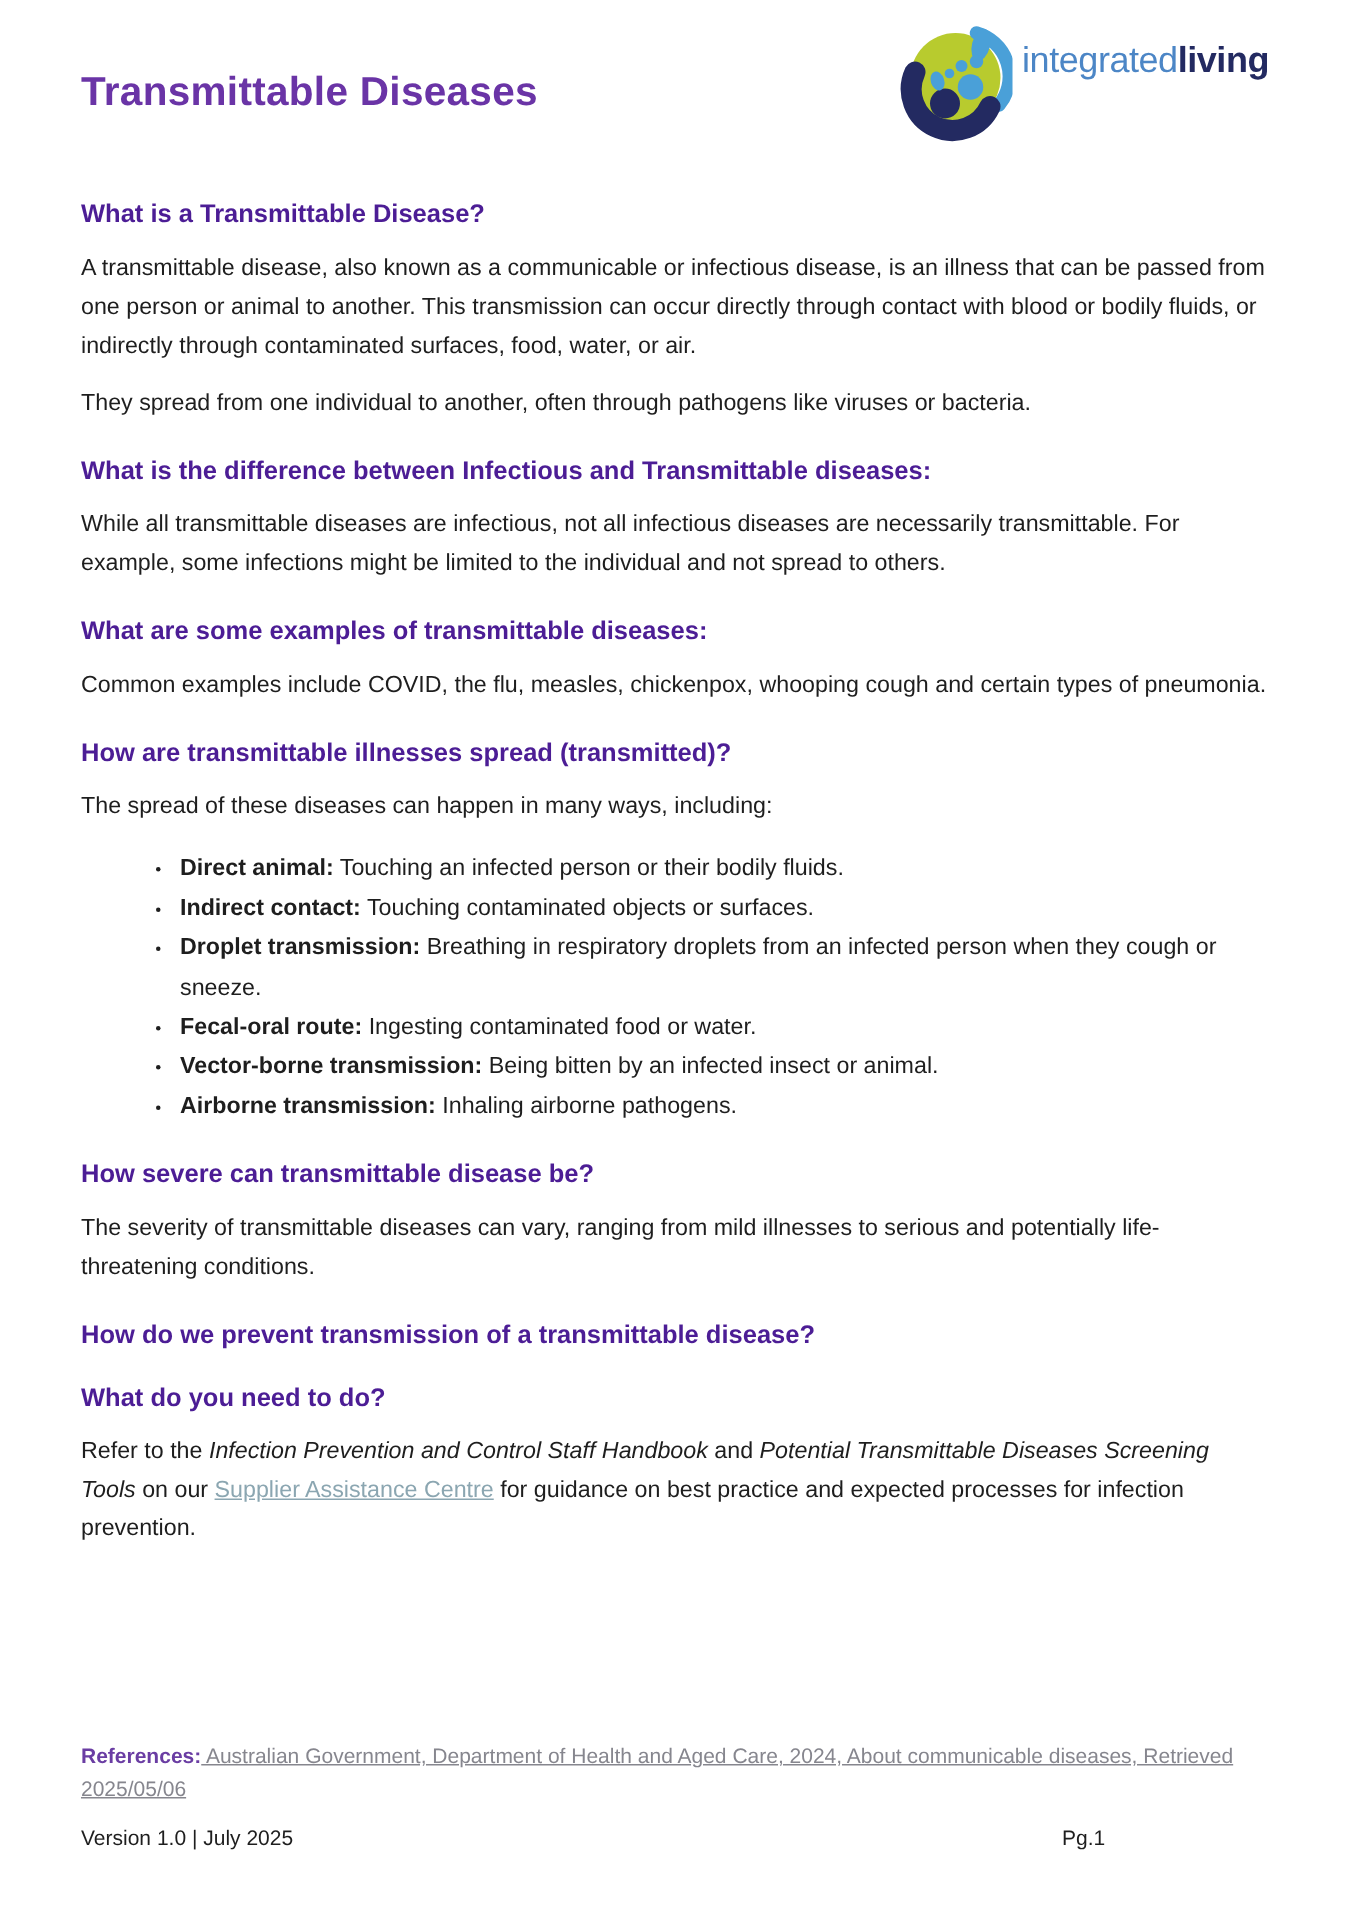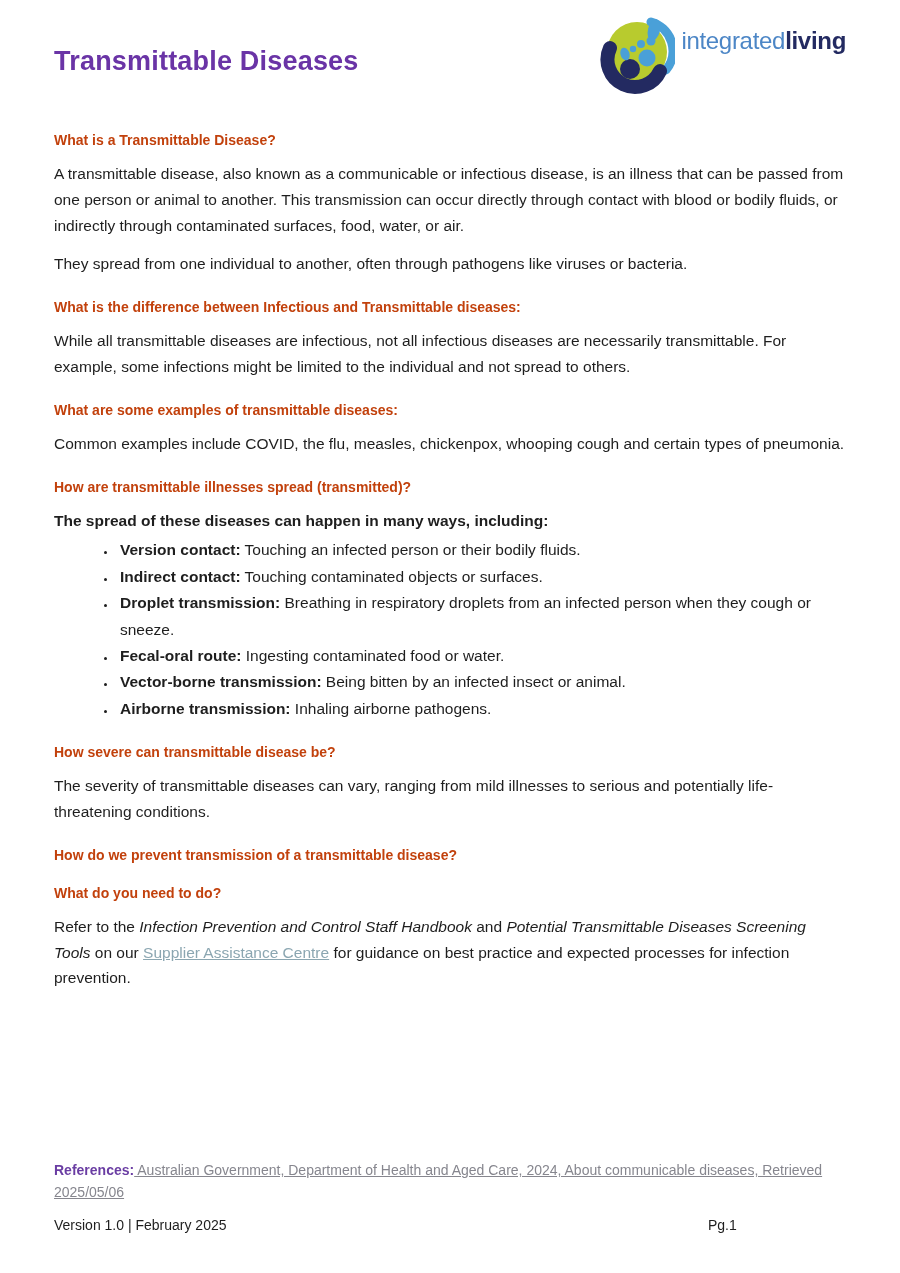--- a/index.html
+++ b/index.html
@@ -11,21 +11,21 @@
   .masthead { display:flex; justify-content:space-between; align-items:flex-start; padding-top:16px; margin-bottom:6px; }
   .doc-title { font-size:27px; font-weight:700; color:#6a34a6; margin:30px 0 0 0; letter-spacing:.2px; }
   .logo { display:flex; align-items:flex-start; gap:6px; }
   .logo-text { padding-top:12px; }
   .logo-name { font-size:24px; letter-spacing:-.3px; line-height:26px; }
   .logo-name .ln1 { color:#4c86c6; }
   .logo-name .ln2 { color:#232a61; font-weight:700; }
   .tagline { font-family:"Liberation Serif", serif; font-style:italic; color:#b2c832; font-size:17px; line-height:20px; margin:1px 0 0 6px; }
 
   
-  .sec { font-size:14px; font-weight:700; color:#c2410c; margin:22px 0 13px 0; }
+  .sec { font-size:17px; font-weight:700; color:#4c1d95; margin:22px 0 13px 0; }
   .body-p { font-size:15.5px; line-height:25.8px; margin:13px 0; }
   ul.spread { margin:2px 0 12px 0; padding-left:63px; }
   ul.spread li { font-size:15.5px; line-height:26.4px; padding-left:3px; }
   ul.spread li::marker { font-size:11.5px; }
   .b { font-weight:700; }
   .it { font-style:italic; }
   .doc-link { color:#8ba6b1; text-decoration:underline; cursor:pointer; }
 
   
   .refs { position:absolute; left:54px; right:54px; top:1160px; font-size:14px; line-height:21.5px; }
@@ -74,23 +74,23 @@
     <p class="body-p">A transmittable disease, also known as a communicable or infectious disease, is an illness that can be passed from one person or animal to another. This transmission can occur directly through contact with blood or bodily fluids, or indirectly through contaminated surfaces, food, water, or air.</p>
     <p class="body-p">They spread from one individual to another, often through pathogens like viruses or bacteria.</p>
 
     <h2 class="sec">What is the difference between Infectious and Transmittable diseases:</h2>
     <p class="body-p">While all transmittable diseases are infectious, not all infectious diseases are necessarily transmittable. For example, some infections might be limited to the individual and not spread to others.</p>
 
     <h2 class="sec">What are some examples of transmittable diseases:</h2>
     <p class="body-p">Common examples include COVID, the flu, measles, chickenpox, whooping cough and certain types of pneumonia.</p>
 
     <h2 class="sec">How are transmittable illnesses spread (transmitted)?</h2>
-    <p class="body-p" style="margin-bottom:4px;font-weight:bold;">The spread of these diseases can happen in many ways, including:</p>
+    <p class="body-p" style="margin-bottom:16px;">The spread of these diseases can happen in many ways, including:</p>
     <ul class="spread">
-      <li><span class="b">Version contact:</span><span> Touching an infected person or their bodily fluids.</span></li>
+      <li><span class="b">Direct animal:</span><span> Touching an infected person or their bodily fluids.</span></li>
       <li><span class="b">Indirect contact:</span><span> Touching contaminated objects or surfaces.</span></li>
       <li><span class="b">Droplet transmission:</span><span> Breathing in respiratory droplets from an infected person when they cough or sneeze.</span></li>
       <li><span class="b">Fecal-oral route:</span><span> Ingesting contaminated food or water.</span></li>
       <li><span class="b">Vector-borne transmission:</span><span> Being bitten by an infected insect or animal.</span></li>
       <li><span class="b">Airborne transmission:</span><span> Inhaling airborne pathogens.</span></li>
     </ul>
 
     <h2 class="sec">How severe can transmittable disease be?</h2>
     <p class="body-p">The severity of transmittable diseases can vary, ranging from mild illnesses to serious and potentially life-threatening conditions.</p>
 
@@ -98,15 +98,15 @@
 
     <h2 class="sec">What do you need to do?</h2>
     <p class="body-p"><span>Refer to the </span><span class="it">Infection Prevention and Control Staff Handbook</span><span> and </span><span class="it">Potential Transmittable Diseases Screening Tools</span><span> on our </span><a class="doc-link" href="#">Supplier Assistance Centre</a><span> for guidance on best practice and expected processes for infection prevention.</span></p>
 
   </div>
 
   <div class="refs">
     <span class="refs-label">References:</span><a class="ref-link" href="#"> Australian Government, Department of Health and Aged Care, 2024, About communicable diseases, Retrieved 2025/05/06</a>
   </div>
 
-  <div class="footer-left">Version 1.0 | February 2025</div>
+  <div class="footer-left">Version 1.0 | July 2025</div>
   <div class="footer-right">Pg.1</div>
 </div>
 
 </body></html>

